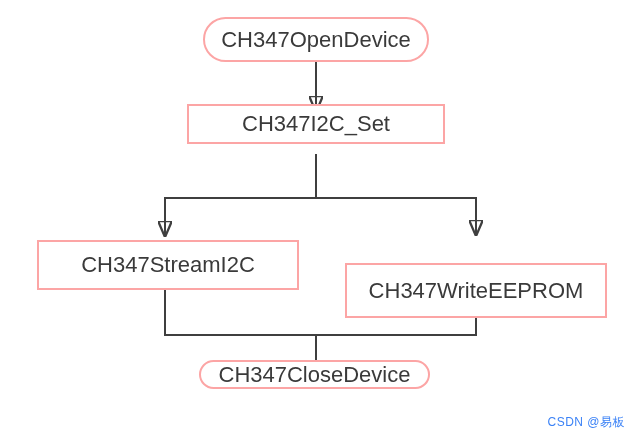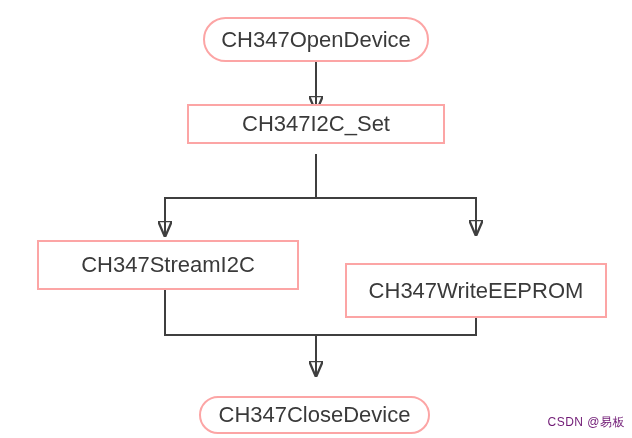--- a/index.html
+++ b/index.html
@@ -42,27 +42,27 @@
     text-align: right;
     white-space: nowrap;
   }
   .stadium {
     border-radius: 23px;
   }
   .node-open   { left: 203px; top: 17px;  width: 226px; height: 45px; }
   .node-set    { left: 187px; top: 104px; width: 258px; height: 40px; }
   .node-stream { left: 37px;  top: 240px; width: 262px; height: 50px; }
   .node-eeprom { left: 345px; top: 239px; width: 262px; height: 55px; margin-top: 24px; }
-  .node-close  { left: 199px; top: 396px; width: 231px; height: 38px; }
+  .node-close  { left: 199px; top: 360px; width: 231px; height: 29px; }
   .watermark {
     position: absolute;
     right: 7px;
     bottom: 7px;
     font-size: 12px;
-    color: #701a75;
+    color: #3b82f6;
     letter-spacing: 0.5px;
   }
 </style>
 </head>
 <body>
 
 <div class="canvas">
 
   <svg class="edges-svg" viewBox="0 0 632 438" xmlns="http://www.w3.org/2000/svg">
     <defs>

